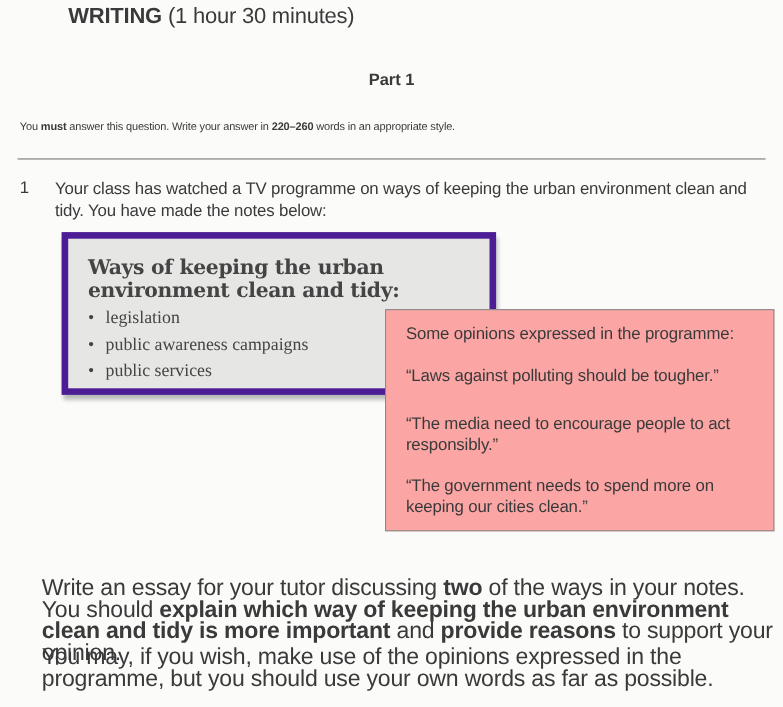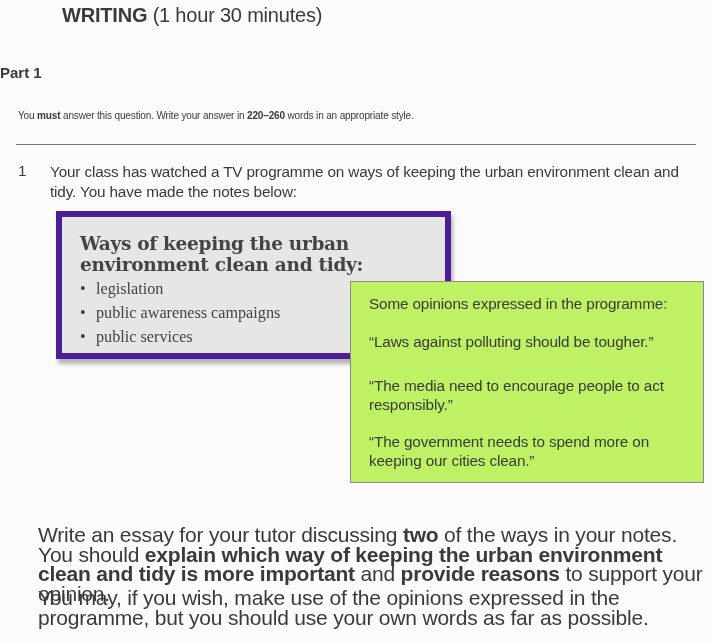--- a/index.html
+++ b/index.html
@@ -9,21 +9,21 @@
       color: #3a3a3a;
       font-family: "Liberation Sans", sans-serif;
       position: relative;
     }
     .abs { position: absolute; }
     .title {
       left: 18px; top: 4px; font-size: 20px; letter-spacing: -0.2px; white-space: nowrap; margin-left: 44px;
     }
     .title b { font-weight: bold; }
     .part {
-      left: 0; width: 712px; top: 64px; 
+      left: 0; width: 712px; top: 64px; text-align: center;
       font-size: 15px; font-weight: bold;
     }
     .instr {
       left: 18px; top: 110px; font-size: 10px; white-space: nowrap; letter-spacing: -0.15px;
     }
     .rule {
       left: 16px; top: 144px; width: 680px; height: 0; border-top: 1.3px solid #777;
     }
     .qnum { left: 18px; top: 162px; font-size: 15.3px; }
     .qtext {
@@ -42,21 +42,21 @@
       letter-spacing: -0.3px;
     }
     .notes-list {
       position: absolute; left: 18px; top: 60px; margin: 0; padding: 0; list-style: none;
       font-family: Liberation Serif, serif; font-size: 16.2px; color: #444;
     }
     .notes-list li { height: 24px; line-height: 24px; white-space: nowrap; }
     .notes-list .bullet { display: inline-block; width: 16px; }
     .opinions {
       left: 350px; top: 281px; width: 352px; height: 200px;
-      background: #bef264; border: 1.3px solid #8a8a8a;
+      background: #fca5a5; border: 1.3px solid #8a8a8a;
     }
     .op {
       position: absolute; left: 18px; width: 325px; font-size: 15.3px; line-height: 19px;
       letter-spacing: -0.15px;
     }
     .task {
       left: 38px; top: 525px; width: 665px; font-size: 21px; line-height: 19.5px; letter-spacing: -0.2px;
     }
     .task2 { top: 588px; }
     .task b { font-weight: bold; }

